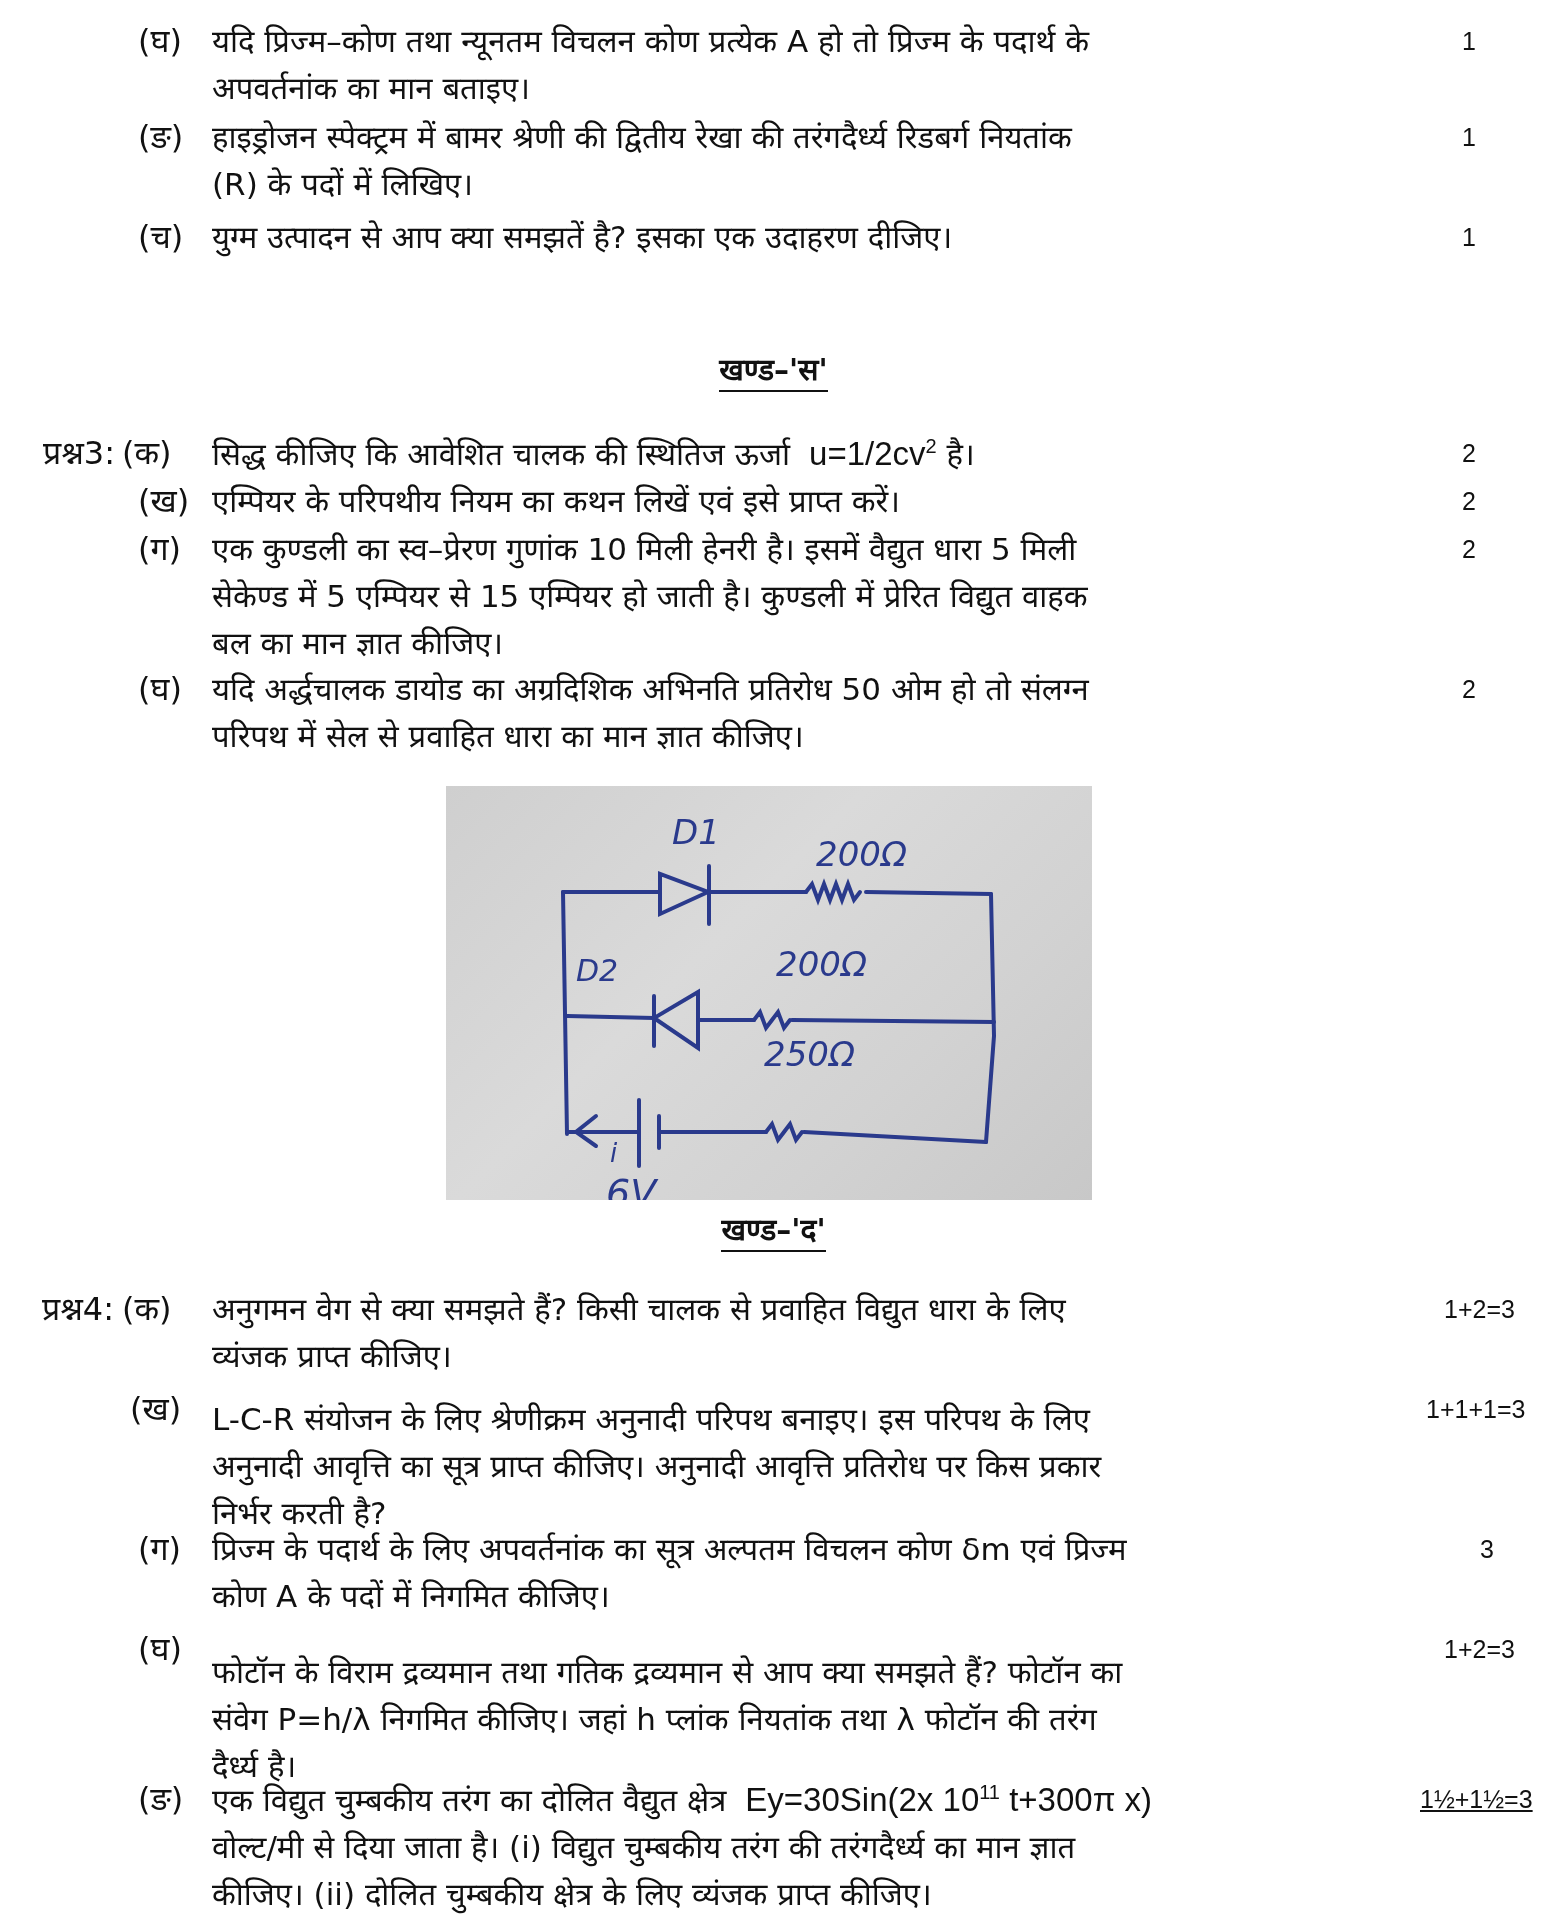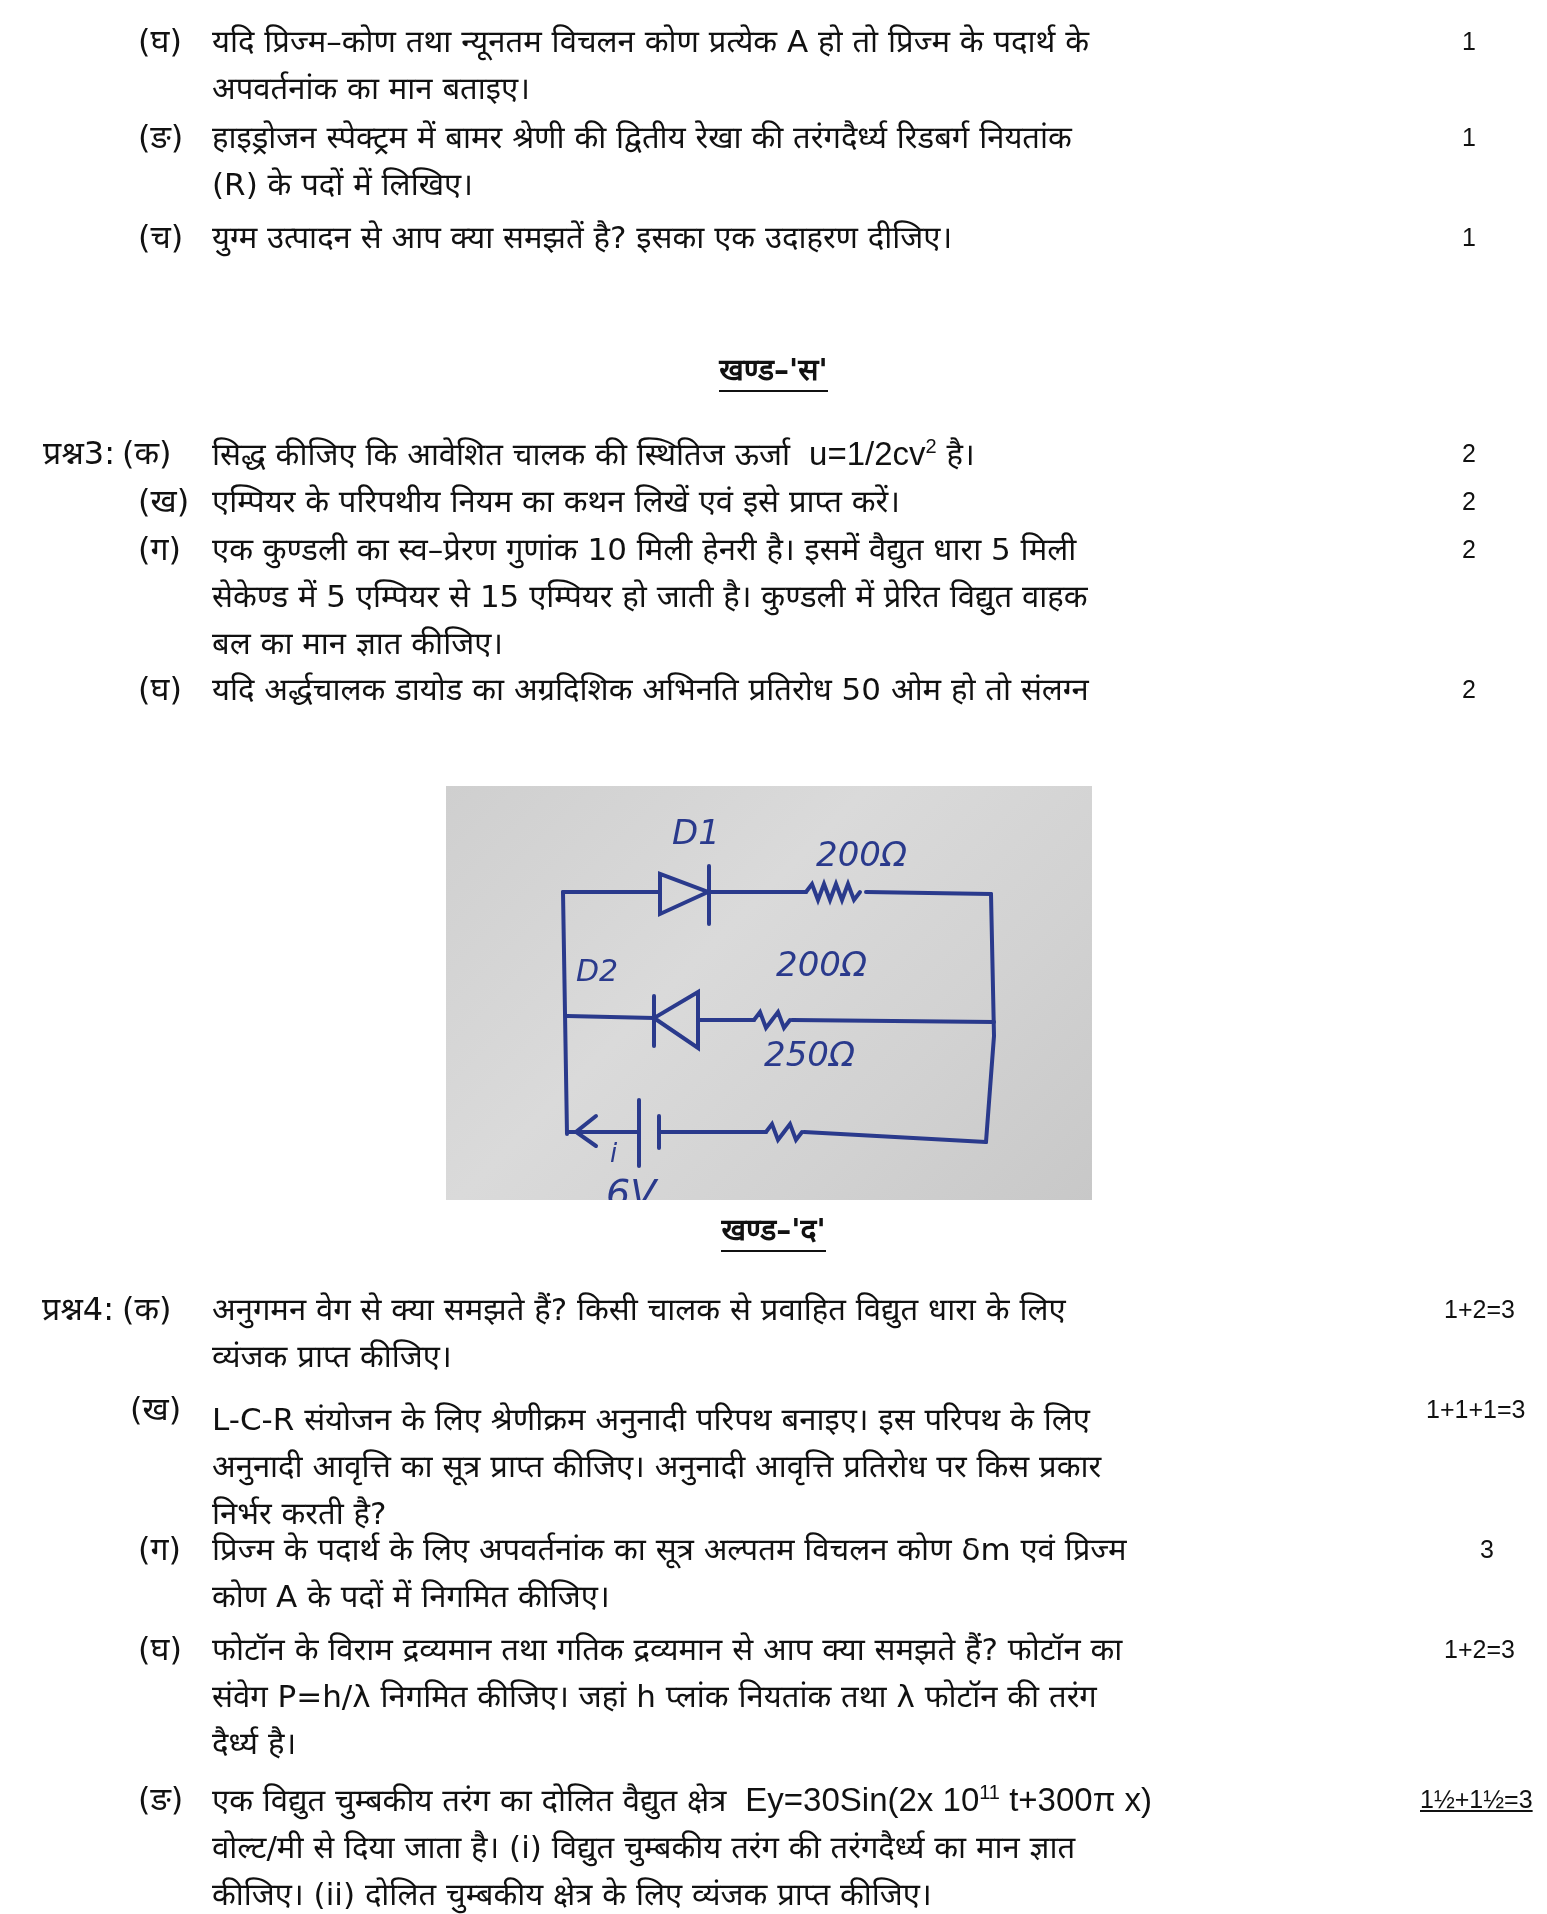--- a/index.html
+++ b/index.html
@@ -86,20 +86,21 @@
     <div>सेकेण्ड में 5 एम्पियर से 15 एम्पियर हो जाती है। कुण्डली में प्रेरित विद्युत वाहक</div>
     <div>बल का मान ज्ञात कीजिए।</div>
   </div>
   <span class="marks" style="left:1462px;">2</span>
 </div>
 
 <div class="q" style="top:666px;">
   <span class="label" style="left:138px;">(घ)</span>
   <div class="text">
     <div>यदि अर्द्धचालक डायोड का अग्रदिशिक अभिनति प्रतिरोध 50 ओम हो तो  संलग्न</div>
+    <div>परिपथ में सेल से प्रवाहित धारा का मान ज्ञात कीजिए।</div>
   </div>
   <span class="marks" style="left:1462px;">2</span>
 </div>
 
 <div class="figure">
   <svg width="646" height="414" viewBox="0 0 646 414" style="position:absolute;left:0;top:0;" fill="none" stroke="#2a3a8c" stroke-width="4" stroke-linecap="round">
 
     <path d="M117 106 L121 348"></path>
 
     <path d="M545 108 L548 250 L540 356"></path>
@@ -165,21 +166,21 @@
   <span class="label" style="left:138px;">(ग)</span>
   <div class="text" style="width:1175px;">
     <div>प्रिज्म के पदार्थ के लिए अपवर्तनांक का सूत्र अल्पतम विचलन कोण δm एवं प्रिज्म</div>
     <div>कोण A के पदों में निगमित कीजिए।</div>
   </div>
   <span class="marks" style="left:1480px;">3</span>
 </div>
 
 <div class="q" style="top:1626px;">
   <span class="label" style="left:138px;">(घ)</span>
-  <div class="text" style="width:1175px;">
+  <div class="text" style="width:1175px;margin-top:23px;">
     <div>फोटॉन के विराम द्रव्यमान तथा गतिक द्रव्यमान से आप क्या समझते हैं? फोटॉन का</div>
     <div>संवेग P=h/λ निगमित कीजिए। जहां h प्लांक नियतांक तथा λ फोटॉन की तरंग</div>
     <div>दैर्ध्य है।</div>
   </div>
   <span class="marks" style="left:1444px;">1+2=3</span>
 </div>
 
 <div class="q" style="top:1776px;">
   <span class="label" style="left:138px;">(ङ)</span>
   <div class="text" style="width:1175px;">

